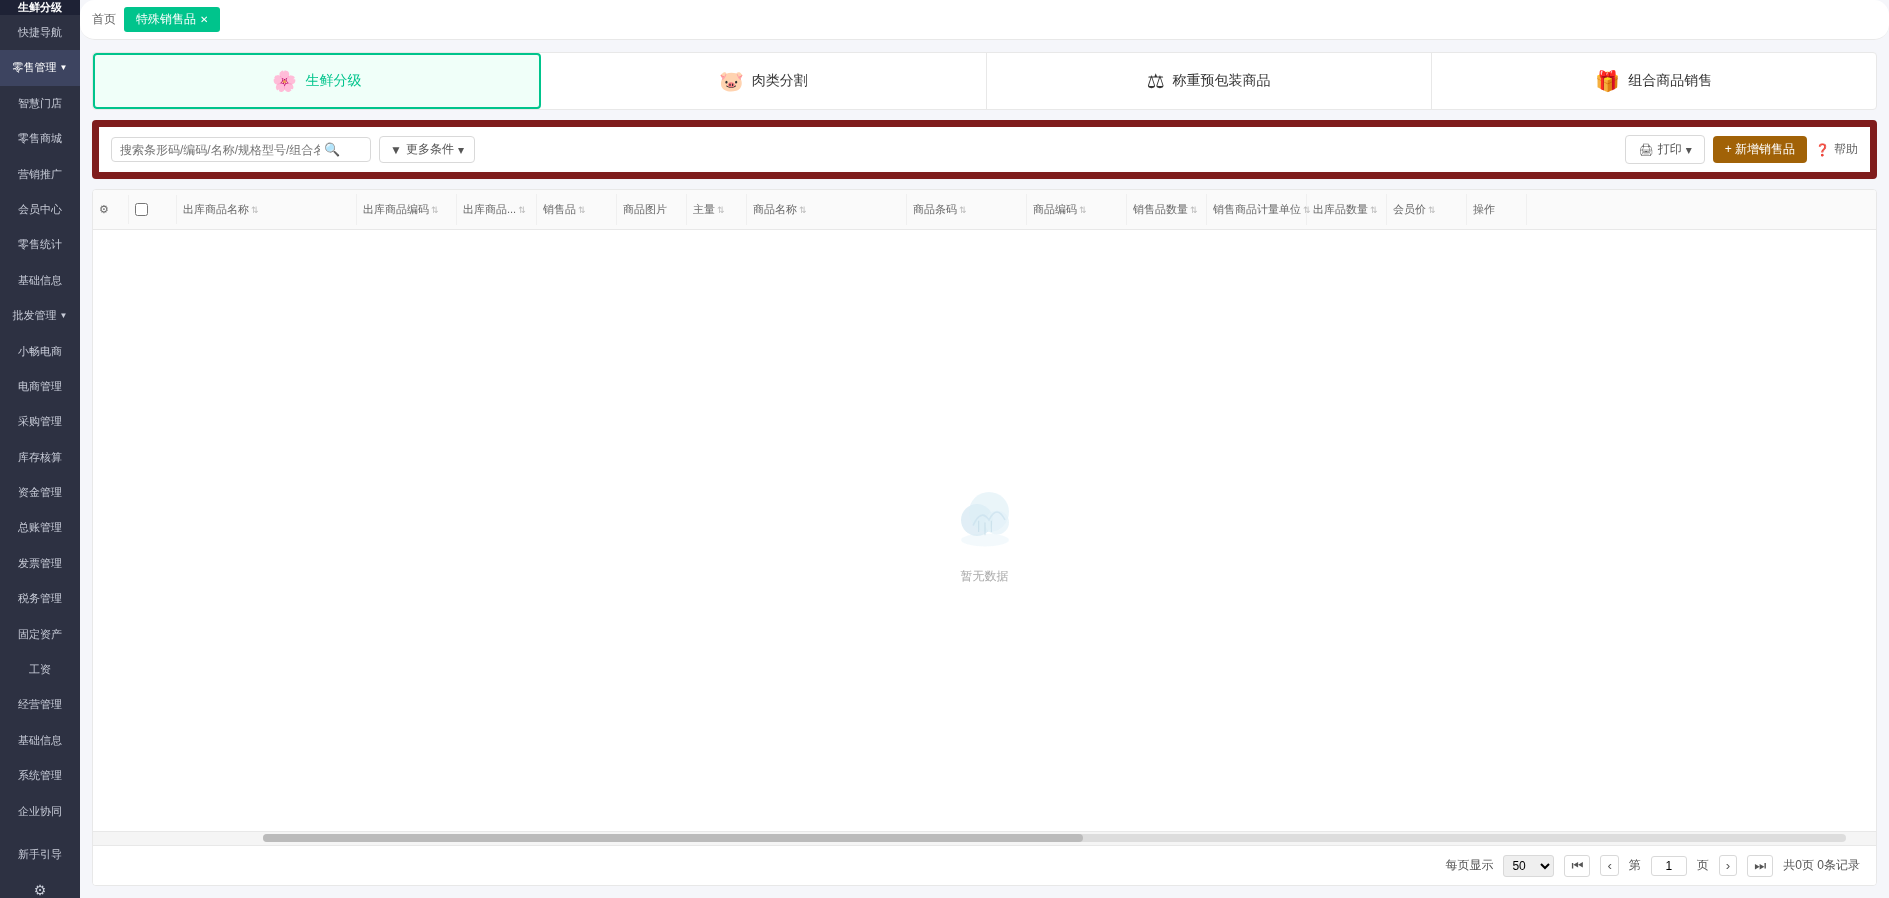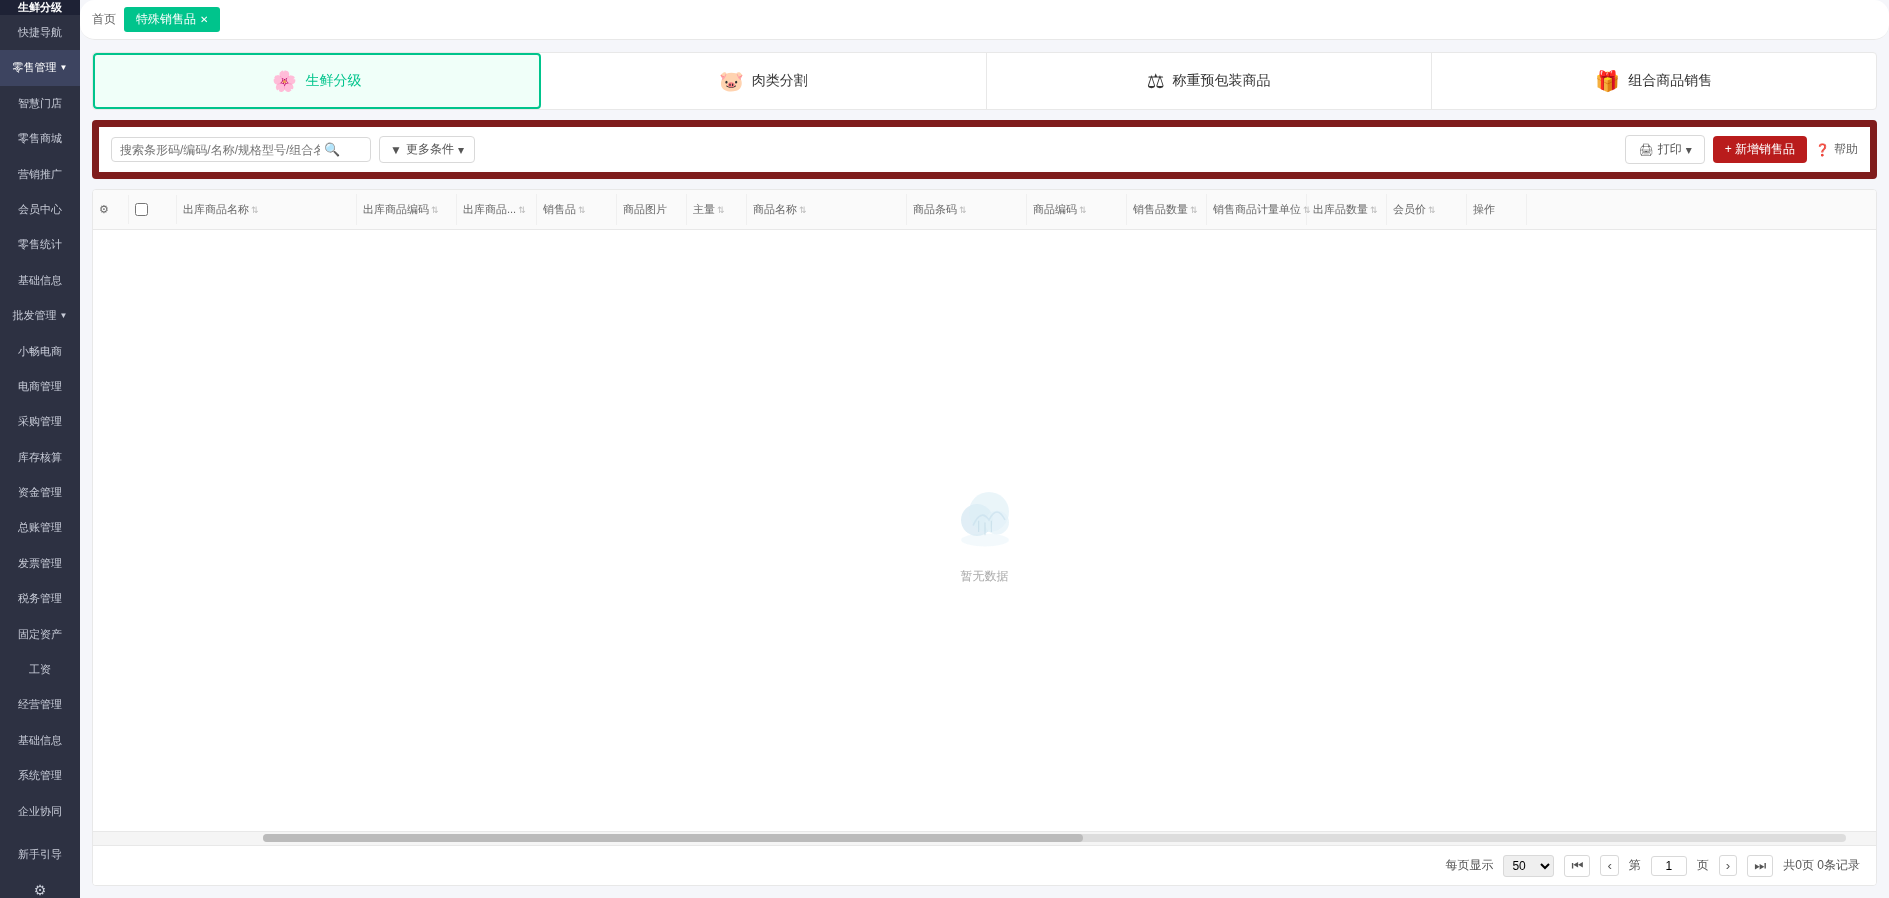--- a/index.html
+++ b/index.html
@@ -179,21 +179,21 @@
       padding: 5px 12px;
       cursor: pointer;
       font-size: 12px;
       color: #555;
       background: #fff;
     }
     .btn-new {
       display: flex;
       align-items: center;
       gap: 4px;
-      background: #b91c1c;
+      background: #a16207;
       color: #fff;
       border: none;
       border-radius: 4px;
       padding: 5px 12px;
       cursor: pointer;
       font-size: 12px;
     }
     .btn-help {
       display: flex;
       align-items: center;

